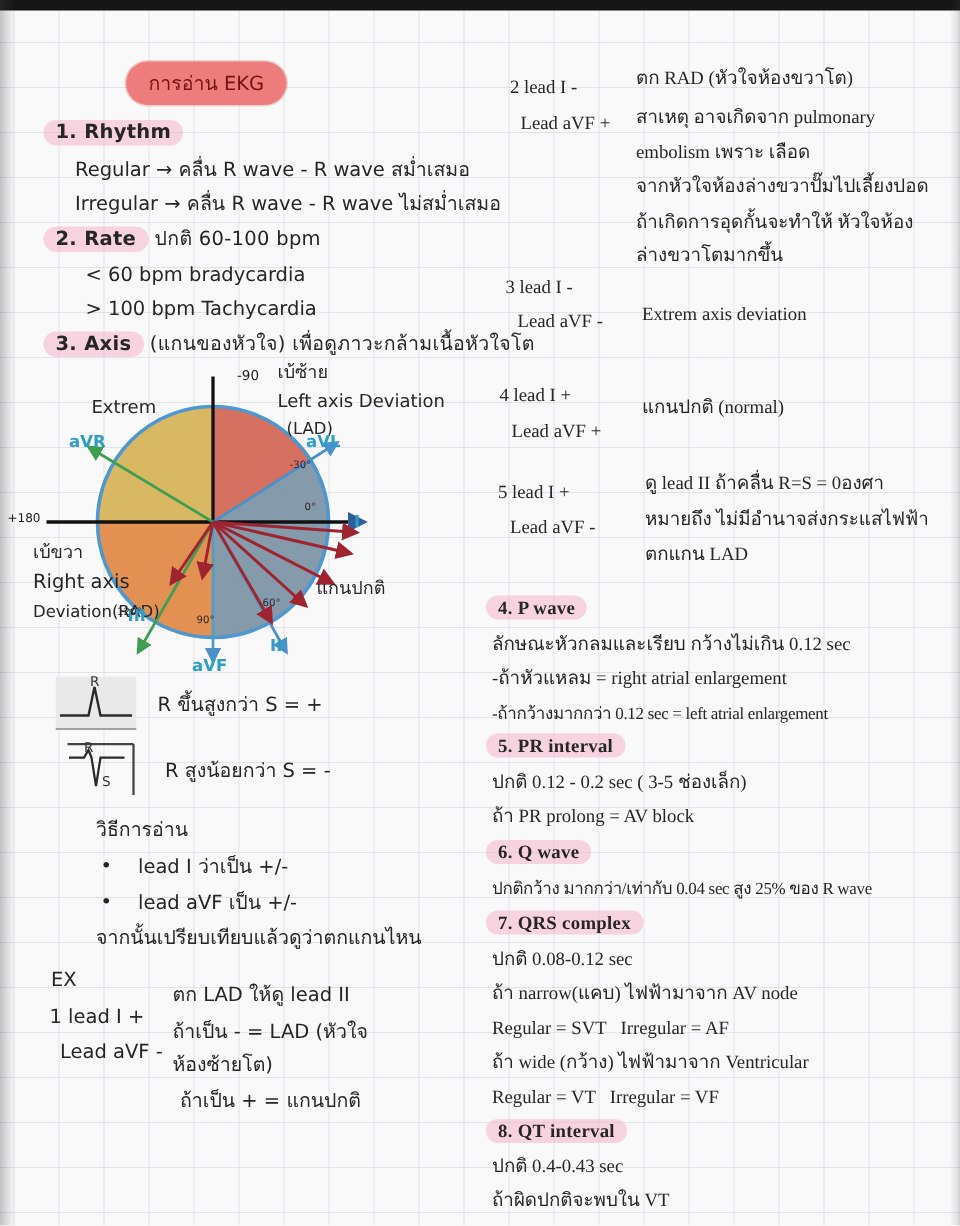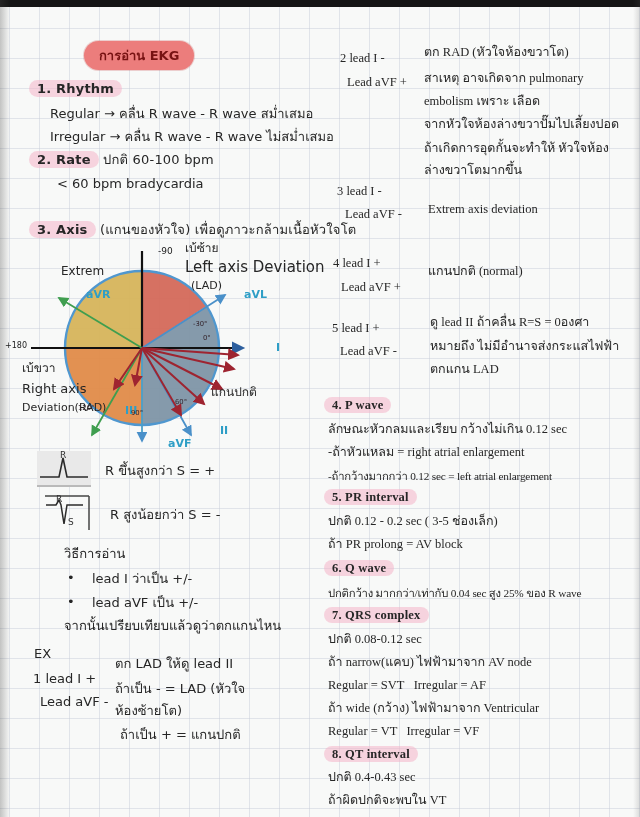--- a/index.html
+++ b/index.html
@@ -21,24 +21,24 @@
     background:linear-gradient(to right, rgba(70,70,70,0.30), rgba(0,0,0,0));}
   .edge-right{position:absolute;right:0;top:0;width:7px;height:817px;
     background:linear-gradient(to left, rgba(80,80,80,0.18), rgba(0,0,0,0));}
   .t{position:absolute;font-size:13px;color:#262626;white-space:pre;line-height:17px;}
   .rc{font-size:12.5px;font-family:Liberation Serif, serif;}
   .tight{font-size:11.3px;letter-spacing:-0.2px;}
   .hd{font-weight:bold;letter-spacing:0.2px;}
   .hl{background:rgba(244,180,200,0.55);border-radius:9px;padding:1px 8px;margin-left:-8px;}
   .title-pill{
     position:absolute;left:84px;top:41px;background:#ec7d7c;color:#771212;
-    font-weight:bold;font-size:13px;padding:4px 15px;border-radius:15px;
+    font-weight:normal;font-size:13px;padding:4px 15px;border-radius:15px;
     box-shadow:0 0 0 1px rgba(200,80,80,0.25);white-space:pre;
   }
-  .lead{position:absolute;font-size:11px;font-weight:bold;color:#2e9ec6;white-space:pre;margin-left:40px;}
+  .lead{position:absolute;font-size:11px;font-weight:bold;color:#2e9ec6;white-space:pre;}
   .deg{position:absolute;font-size:9px;color:#1b1b1b;white-space:pre;}
   .degs{position:absolute;font-size:6.8px;color:#34232a;white-space:pre;}
   .wv-lbl{position:absolute;font-size:9px;color:#333;white-space:pre;}
   .bullet{position:absolute;font-size:13px;color:#262626;}
 </style>
 </head>
 <body>
 
 <div class="page">
   <div class="topbar"></div>
@@ -46,20 +46,21 @@
   <div class="edge-right"></div>
 
   <div class="title-pill">การอ่าน EKG</div>
 
   <div class="t hd" style="left:37px;top:80px"><span class="hl">1. Rhythm</span></div>
   <div class="t" style="left:50px;top:105px">Regular → คลื่น R wave - R wave สม่ำเสมอ</div>
   <div class="t" style="left:50px;top:128px">Irregular → คลื่น R wave - R wave ไม่สม่ำเสมอ</div>
 
   <div class="t hd" style="left:37px;top:151px"><span class="hl">2. Rate</span><span style="font-weight:normal"> ปกติ 60-100 bpm</span></div>
   <div class="t" style="left:57px;top:175px">&lt; 60 bpm bradycardia</div>
+  <div class="t" style="left:57px;top:198px">&gt; 100 bpm Tachycardia</div>
 
   <div class="t hd" style="left:37px;top:221px"><span class="hl">3. Axis</span><span style="font-weight:normal"> (แกนของหัวใจ) เพื่อดูภาวะกล้ามเนื้อหัวใจโต</span></div>
 
   <svg style="position:absolute;left:15px;top:238px" width="310" height="222" viewBox="0 0 310 222">
     <defs>
       <marker id="mBlue" markerWidth="7" markerHeight="7" refX="5" refY="3" orient="auto">
           <path d="M0,0 L6,3 L0,6 z" fill="#4a90c9"></path>
         </marker>
       <marker id="mGreen" markerWidth="7" markerHeight="7" refX="5" refY="3" orient="auto">
           <path d="M0,0 L6,3 L0,6 z" fill="#3f9e4f"></path>
@@ -93,35 +94,35 @@
       <line x1="127" y1="110" x2="207" y2="151" marker-end="url(#mRed)"></line>
       <line x1="127" y1="110" x2="189" y2="166" marker-end="url(#mRed)"></line>
       <line x1="127" y1="110" x2="166" y2="177" marker-end="url(#mRed)"></line>
       <line x1="127" y1="110" x2="99" y2="151" marker-end="url(#mRed)"></line>
       <line x1="127" y1="110" x2="120" y2="147" marker-end="url(#mRed)"></line>
     </g>
   </svg>
 
   <div class="deg" style="left:158px;top:246px">-90</div>
   <div class="t" style="left:185px;top:240px;font-size:12px">เบ้ซ้าย</div>
-  <div class="t" style="left:185px;top:259px;font-size:15px">Left axis Deviation</div>
+  <div class="t" style="left:185px;top:259px;font-size:12px">Left axis Deviation</div>
   <div class="t" style="left:191px;top:277px;font-size:11px">(LAD)</div>
   <div class="t" style="left:61px;top:263px;font-size:12px">Extrem</div>
   <div class="lead" style="left:46px;top:288px">aVR</div>
   <div class="lead" style="left:204px;top:288px">aVL</div>
   <div class="deg" style="left:5px;top:341px;font-size:8px">+180</div>
   <div class="lead" style="left:236px;top:341px">I</div>
   <div class="t" style="left:22px;top:360px;font-size:12px">เบ้ขวา</div>
   <div class="t" style="left:22px;top:380px;font-size:13px">Right axis</div>
   <div class="t" style="left:22px;top:399px;font-size:11px">Deviation(RAD)</div>
   <div class="t" style="left:211px;top:384px;font-size:12px">แกนปกติ</div>
   <div class="lead" style="left:85px;top:404px">III</div>
   <div class="lead" style="left:128px;top:437px">aVF</div>
   <div class="lead" style="left:180px;top:424px">II</div>
-  <div class="degs" style="left:193px;top:320px">-30°</div>
+  <div class="degs" style="left:193px;top:306px">-30°</div>
   <div class="degs" style="left:203px;top:334px">0°</div>
   <div class="degs" style="left:175px;top:398px">60°</div>
   <div class="degs" style="left:131px;top:409px">90°</div>
   <div class="degs" style="left:78px;top:404px">120°</div>
 
   <svg style="position:absolute;left:37px;top:451px" width="54" height="36" viewBox="0 0 54 36">
     <rect x="0" y="0" width="54" height="36" fill="#e9e9e9"></rect>
     <polyline points="3,26 18,26 22,26 26,7 30,26 51,26" fill="none" stroke="#2b2b2b" stroke-width="1.6"></polyline>
     <line x1="0" y1="35" x2="54" y2="35" stroke="#8a8a8a" stroke-width="1"></line>
   </svg>

